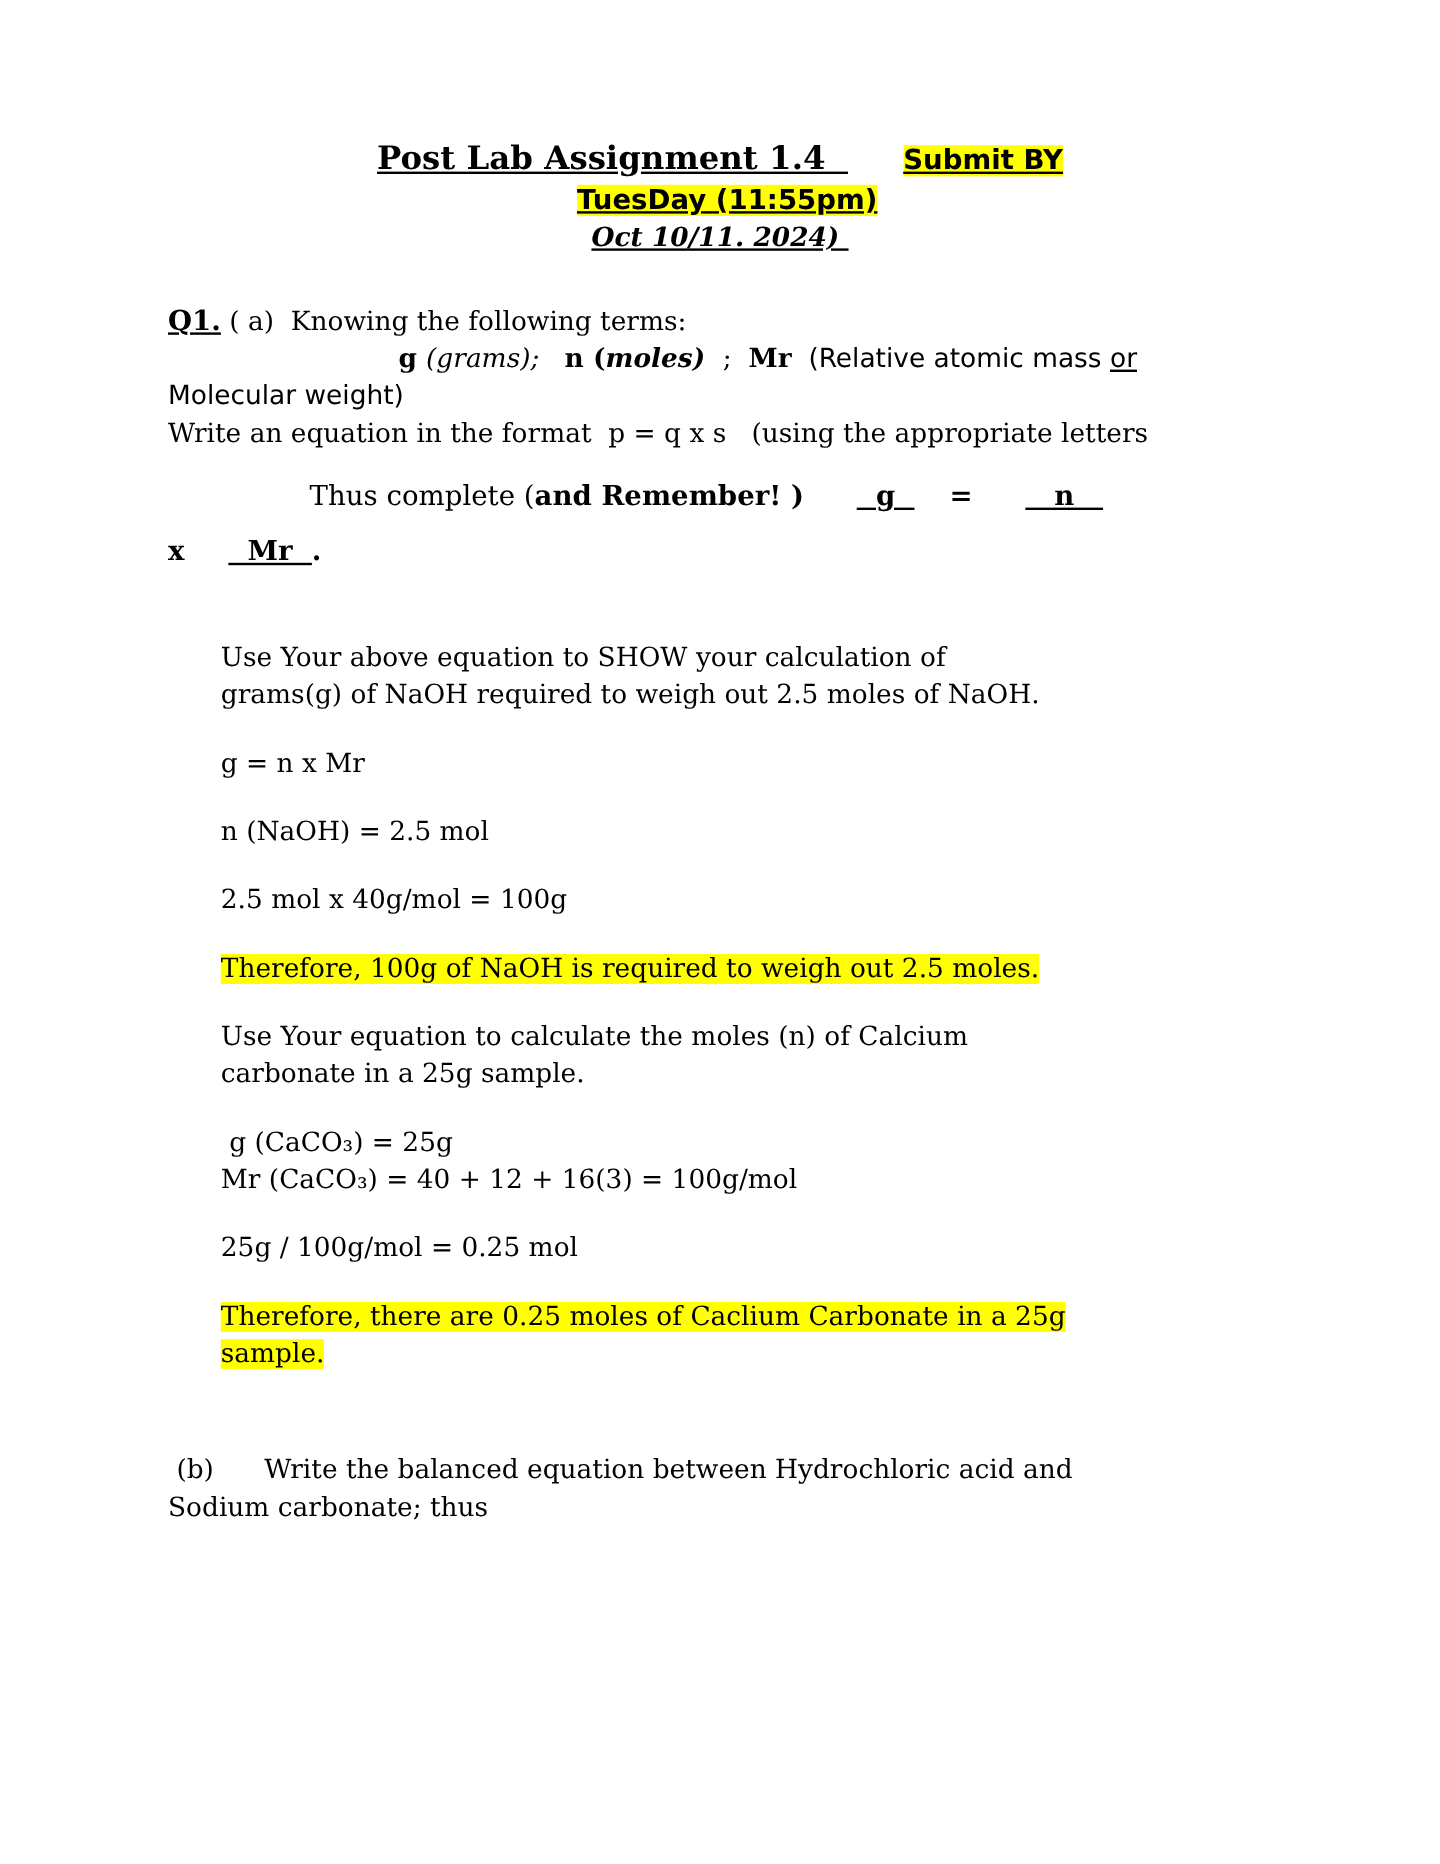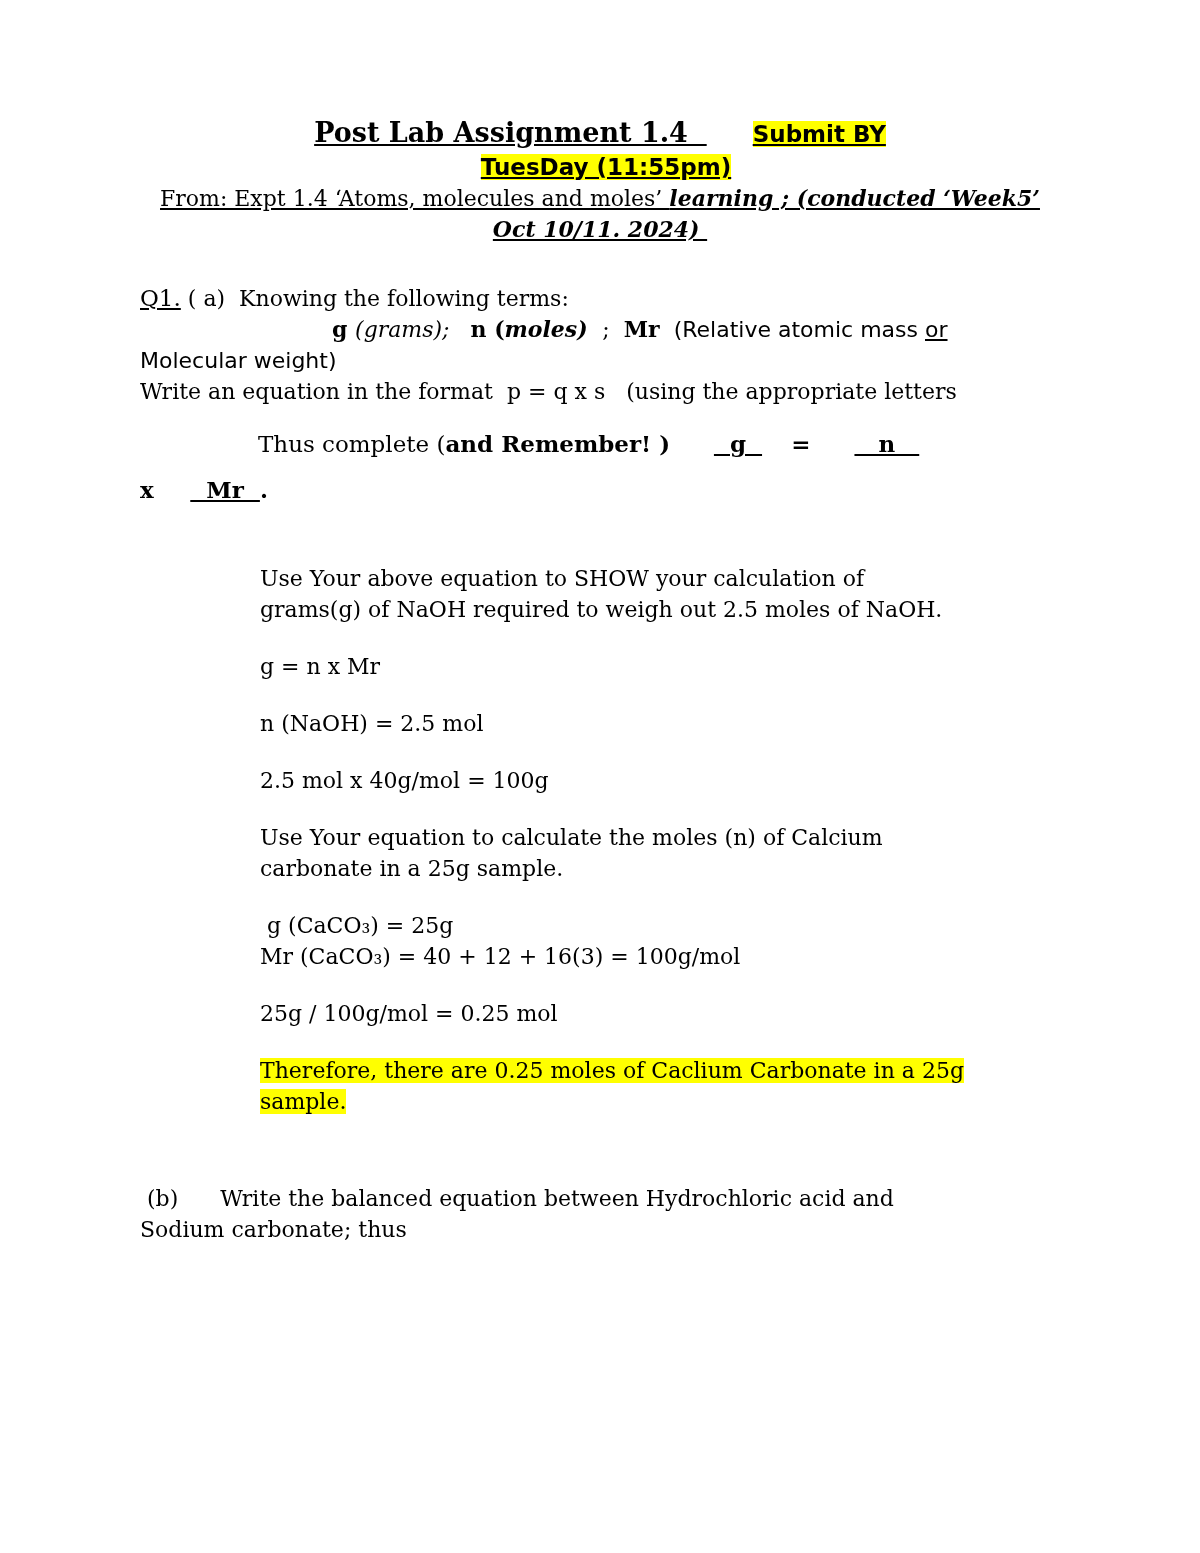--- a/index.html
+++ b/index.html
@@ -25,49 +25,46 @@
   .hl { background: var(--highlight, #ffff00); }
   p { margin: 0; }
 
   .title-line { line-height: 34px; }
   .doc-title { font-size: 27px; font-weight: bold; text-decoration: underline; }
   .submit-label { font-size: 23px; font-weight: bold; text-decoration: underline; margin-left: 46px; }
   .deadline-line { line-height: 30px; }
   .from-line { font-size: 22px; line-height: 30px; }
 
   .q1-para { margin-top: 38px; }
-  .q1-label { font-weight: normal; text-decoration: underline; font-size: 23px; }
+  .q1-label { font-weight: bold; text-decoration: underline; font-size: 23px; }
   .terms-para { text-indent: 192px; }
   .write-para { margin-top: 0; }
   .letters-para { margin-top: 12px; }
   .thus-para { margin-top: 14px; text-indent: 118px; line-height: 46px; font-size: 23px; }
   .blank { font-weight: bold; text-decoration: underline; }
 
-  .work-block { margin-left: 120px; margin-top: 50px; }
+  .work-block { margin-left: 44px; margin-top: 50px; }
   .work-block p { margin-top: 26px; }
   .work-block p:first-child { margin-top: 0; }
   .answer-para { margin-top: 30px; }
   .prompt2-para { margin-top: 60px; }
 
   .part-b-para { margin-top: 66px; }
 </style>
 </head>
 <body>
 
 <div class="page">
 
   <header>
     <div class="center title-line">
       <span class="doc-title" data-bind="header.title">Post Lab Assignment 1.4  </span><span class="submit-label sans hl" data-bind="header.submit_by">Submit BY</span>
     </div>
     <div class="center deadline-line">
       <span class="submit-label sans hl" style="margin-left:12px;" data-bind="header.submit_when">TuesDay (11:55pm)</span>
-    </div>
-    <div class="center from-line">
-      <span class="u" data-bind="header.from_plain">From: Expt 1.4 ‘Atoms, molecules and moles’ </span><span class="u b i" data-bind="header.from_italic">learning ; (conducted ‘Week5’</span>
     </div>
     <div class="center from-line">
       <span class="u b i" data-bind="header.from_line2">Oct 10/11. 2024) </span>
     </div>
   </header>
 
   <p class="q1-para">
     <span class="q1-label" data-bind="q1.label">Q1.</span><span data-bind="q1.intro"> ( a)  Knowing the following terms:</span>
   </p>
 
@@ -85,20 +82,23 @@
   </p>
 
   <section class="work-block">
     <p data-bind="work_a.prompt1">Use Your above equation to SHOW your calculation of
 grams(g) of NaOH required to weigh out 2.5 moles of NaOH.</p>
     <p data-bind="work_a.equation">g = n x Mr</p>
     <p>
       <span data-bind="work_a.n_value">n (NaOH) = 2.5 mol</span><br>
     </p>
     <p data-bind="work_a.calc">2.5 mol x 40g/mol = 100g</p>
+    <p class="answer-para">
+      <span class="hl" data-bind="work_a.answer">Therefore, 100g of NaOH is required to weigh out 2.5 moles.</span>
+    </p>
     <p class="prompt2-para" data-bind="work_a.prompt2">Use Your equation to calculate the moles (n) of Calcium
 carbonate in a 25g sample.</p>
     <p>
       <span data-bind="work_a.g_value"> g (CaCO₃) = 25g</span><br>
       <span data-bind="work_a.mr_value2">Mr (CaCO₃) = 40 + 12 + 16(3) = 100g/mol</span>
     </p>
     <p data-bind="work_a.calc2">25g / 100g/mol = 0.25 mol</p>
     <p class="answer-para">
       <span class="hl" data-bind="work_a.answer2">Therefore, there are 0.25 moles of Caclium Carbonate in a 25g
 sample.</span>

